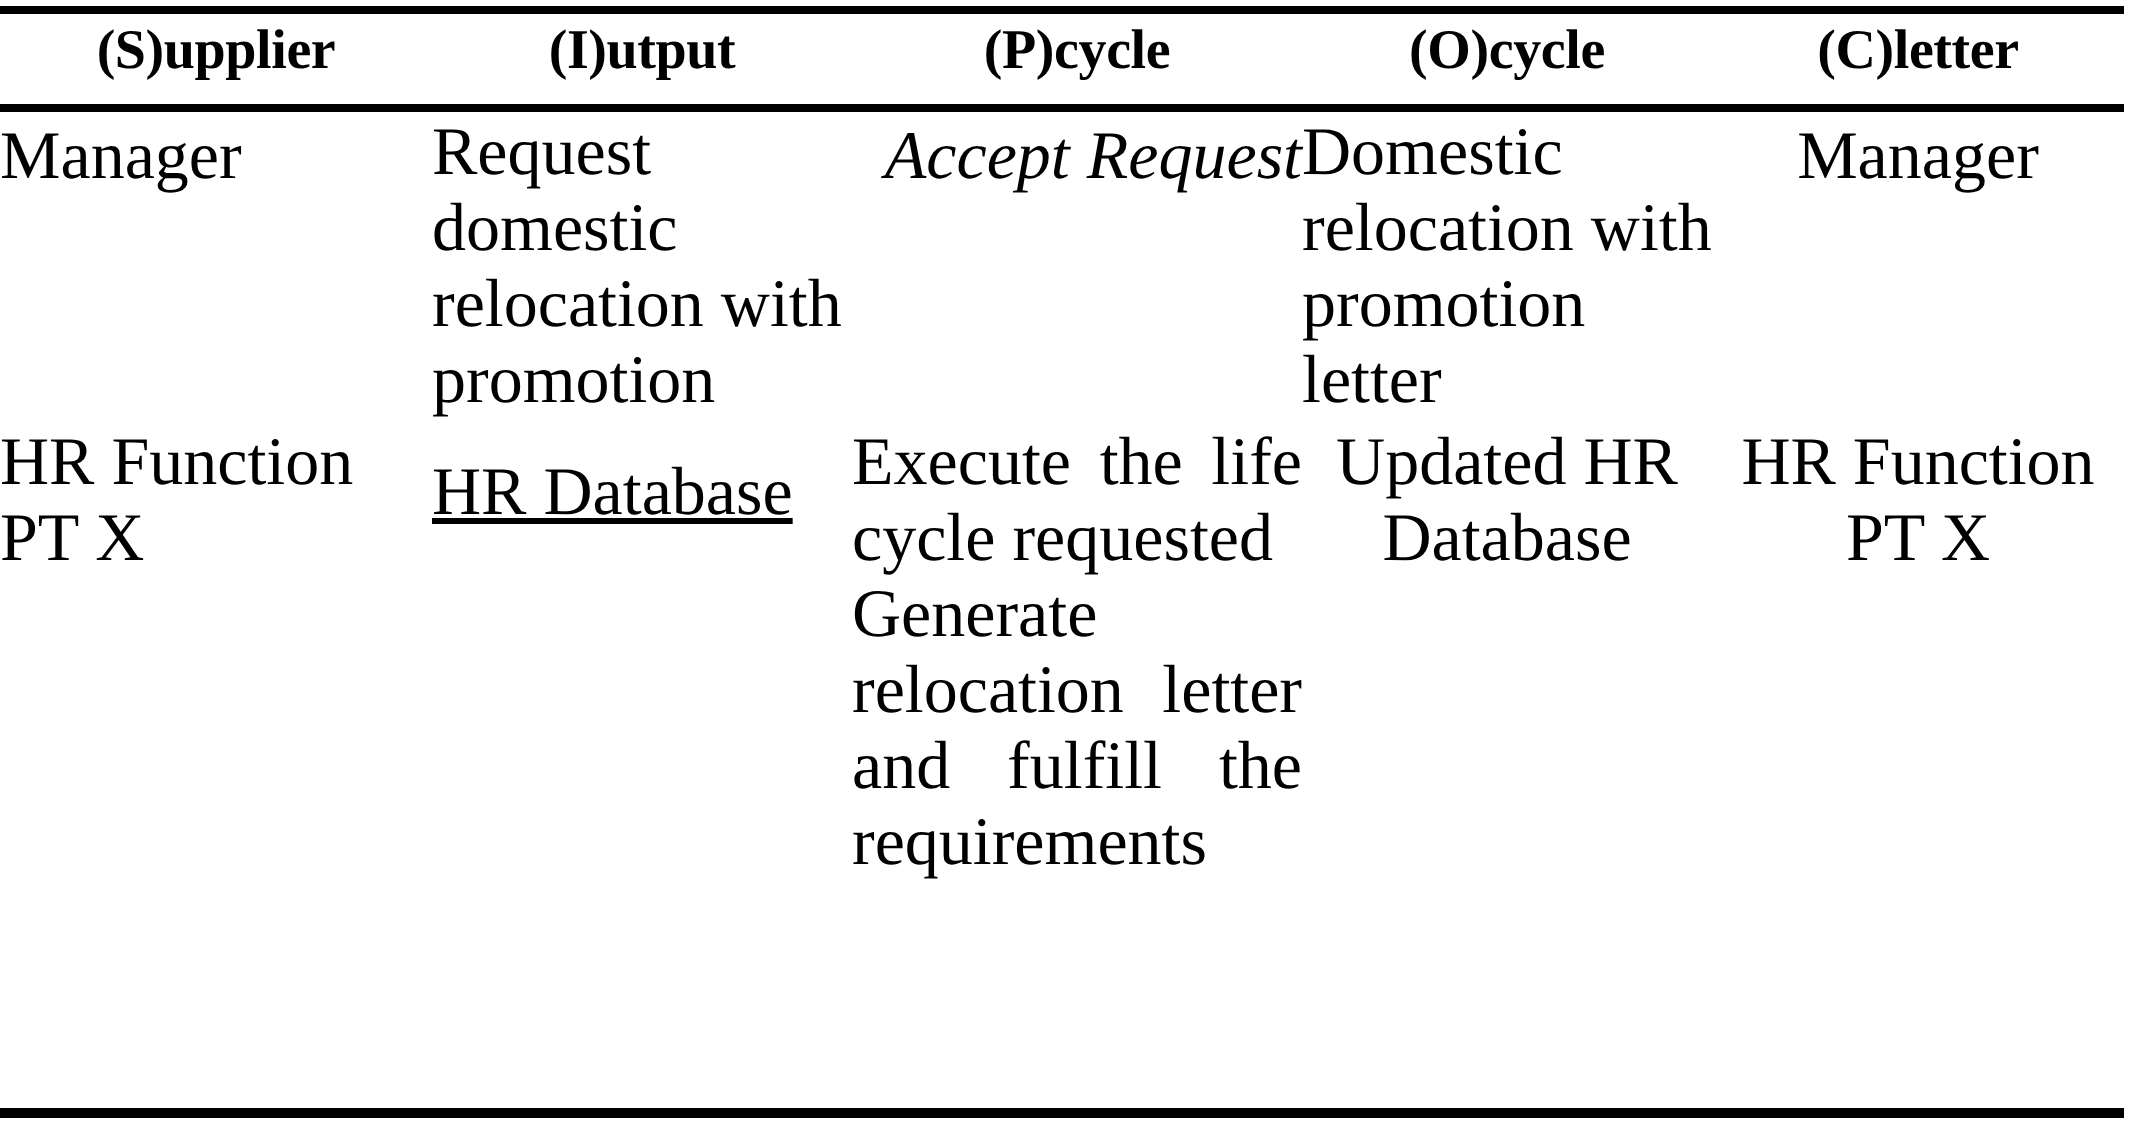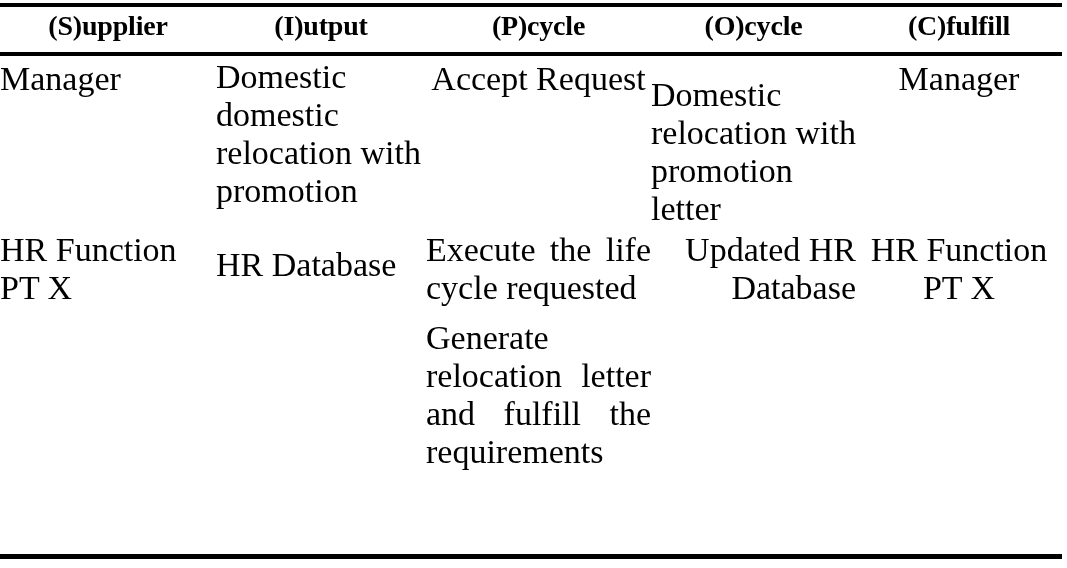--- a/index.html
+++ b/index.html
@@ -79,22 +79,23 @@
     text-align: left;
     vertical-align: middle;
   }
   .r1-input {
     padding-left: 12px;
     text-align: left;
     vertical-align: top;
   }
   .r1-process {
     padding-left: 14px;
-    text-align: center;
-    vertical-align: middle;
+    text-align: right;
+    vertical-align: middle;
+    font-style: italic;
   }
   .r1-output {
     padding-left: 11px;
     text-align: left;
     vertical-align: top;
   }
   .r1-customer {
     text-align: center;
     vertical-align: middle;
   }
@@ -102,52 +103,53 @@
   
   .r2-supplier {
     padding-left: 22px;
     text-align: left;
     vertical-align: top;
   }
   .r2-input {
     padding-left: 12px;
     text-align: left;
     vertical-align: top;
+    text-decoration: underline;
   }
   .r2-process {
     padding-left: 14px;
     padding-right: 14px;
     text-align: justify;
     text-align-last: left;
     vertical-align: top;
     font-family: Liberation Serif, serif;
   }
   .r2-output {
     padding-left: 11px;
-    text-align: right;
+    text-align: center;
     vertical-align: top;
   }
   .r2-customer {
     text-align: center;
     vertical-align: top;
   }
 
   .r1-input .cell-pad   { padding-top: 6px; }
-  .r1-output .cell-pad  { padding-top: 24px; }
+  .r1-output .cell-pad  { padding-top: 6px; }
   .r2-supplier .cell-pad{ padding-top: 3px; }
   .r2-input .cell-pad   { padding-top: 18px; }
   .r2-process .cell-pad { padding-top: 3px; }
   .r2-output .cell-pad  { padding-top: 3px; }
   .r2-customer .cell-pad{ padding-top: 3px; }
 
   .para {
     margin: 0;
   }
   .para + .para {
-    margin-top: 12px;
+    margin-top: 0px;
   }
   .jtext {
     text-align: justify;
     text-align-last: left;
   }
 </style>
 </head>
 <body>
 
 <div class="sipoc-sheet">
@@ -163,33 +165,33 @@
       <col class="c-process">
       <col class="c-output">
       <col class="c-customer">
     </colgroup>
     <thead>
       <tr>
         <th>(S)upplier</th>
         <th>(I)utput</th>
         <th>(P)cycle</th>
         <th>(O)cycle</th>
-        <th>(C)fulfill</th>
+        <th>(C)letter</th>
       </tr>
     </thead>
     <tbody>
       <tr>
         <td class="r1-supplier">
           <div class="cell-pad">
             <p class="para">Manager</p>
           </div>
         </td>
         <td class="r1-input">
           <div class="cell-pad">
-            <p class="para">Domestic domestic relocation with promotion</p>
+            <p class="para">Request domestic relocation with promotion</p>
           </div>
         </td>
         <td class="r1-process">
           <div class="cell-pad">
             <p class="para">Accept Request</p>
           </div>
         </td>
         <td class="r1-output">
           <div class="cell-pad">
             <p class="para">Domestic relocation with promotion letter</p>

